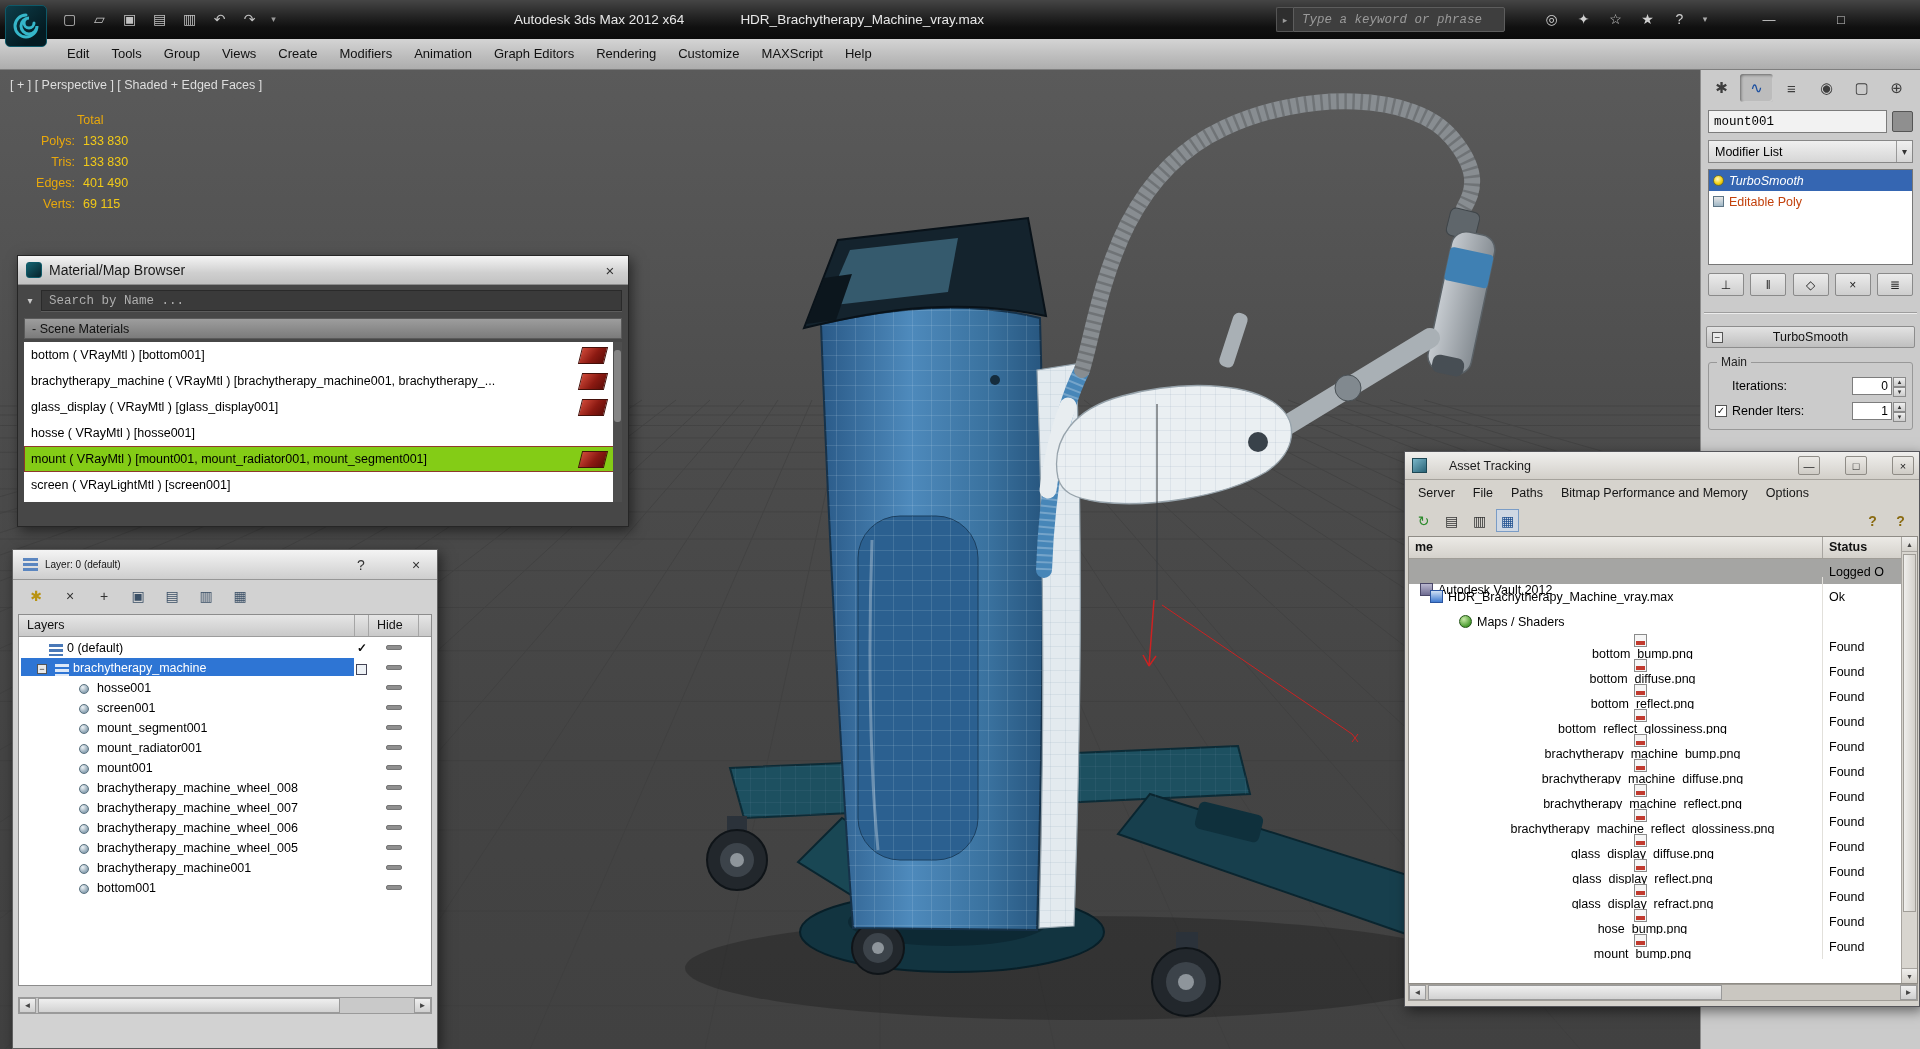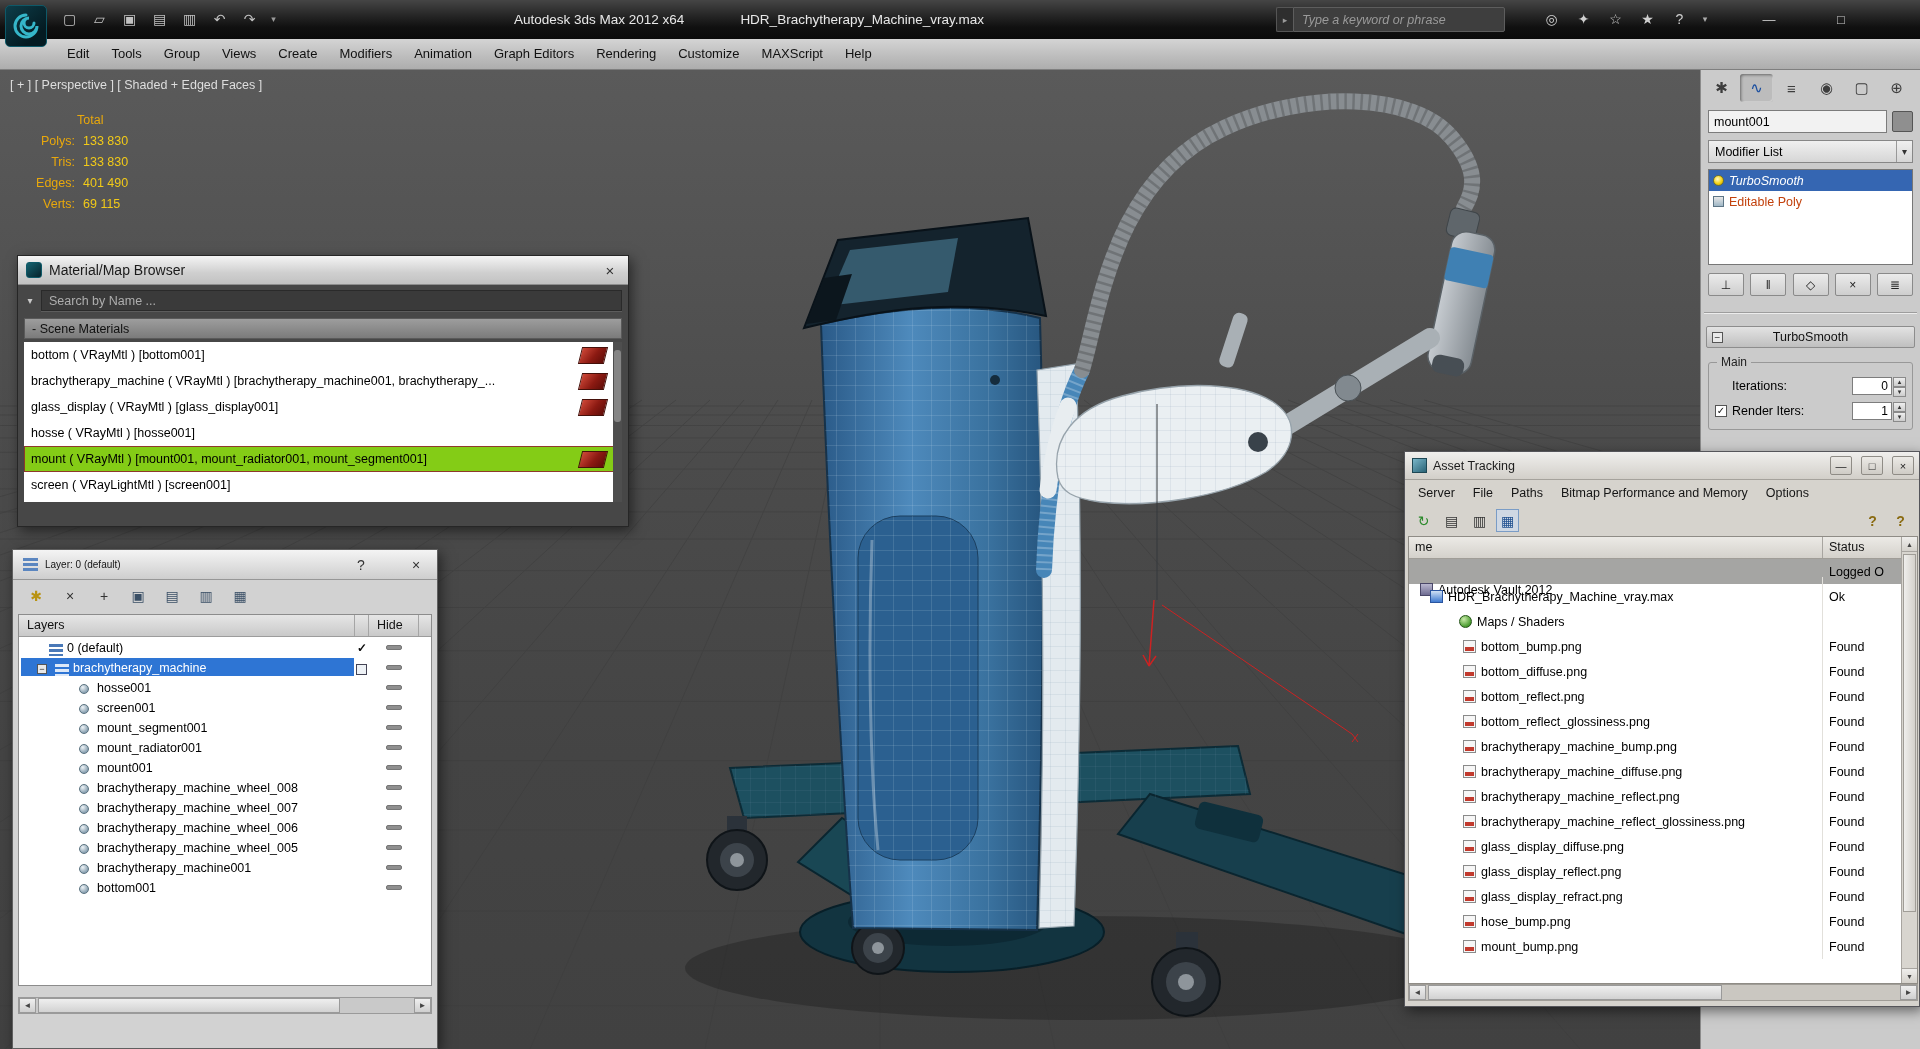--- a/index.html
+++ b/index.html
@@ -1,18 +1,18 @@
 <!DOCTYPE html>
 <html><head>
 <meta charset="utf-8">
 <style>
 *{margin:0;padding:0;box-sizing:border-box;}
 html,body{width:1920px;height:1049px;overflow:hidden;background:#4c4c4c;
   font-family:"Liberation Sans",sans-serif;}
-input{font-family:Liberation Sans, sans-serif;}
+input{font-family:Liberation Mono, monospace;}
 
 
 #titlebar{position:absolute;left:0;top:0;width:1920px;height:39px;
   background:linear-gradient(#454545,#222 45%,#101010 70%,#0a0a0a);}
 #app-logo{position:absolute;left:5px;top:5px;width:42px;height:42px;z-index:60;border-radius:5px;
   background:linear-gradient(140deg,#0d3d49,#041b22 75%);border:1px solid #0e5968;
   display:flex;align-items:center;justify-content:center;}
 .qat{position:absolute;left:58px;top:7px;display:flex;gap:7px;align-items:center;}
 .qat span{width:23px;height:24px;display:flex;align-items:center;justify-content:center;color:#c2c2c2;font-size:14px;}
 .qat .arrow{width:11px;font-size:9px;color:#9a9a9a;}
@@ -146,44 +146,44 @@
 .dash{width:16px;height:5px;background:#8f8f8f;border:1px solid #767676;border-radius:2px;}
 .lw-hscroll{position:absolute;left:5px;bottom:34px;width:414px;height:17px;background:#c9c9c9;border:1px solid #9a9a9a;display:flex;}
 .sc-btn{width:17px;background:linear-gradient(#efefef,#cfcfcf);border:1px solid #9a9a9a;font-size:8px;color:#444;
   display:flex;align-items:center;justify-content:center;flex:none;}
 .sc-track{flex:1;position:relative;}
 .sc-thumb{position:absolute;top:0;bottom:0;background:linear-gradient(#efefef,#d2d2d2);border:1px solid #9a9a9a;}
 
 
 #asset-win{left:1404px;top:451px;width:516px;height:556px;background:#d6d3cd;border:1px solid #55555a;z-index:30;}
 .aw-title{height:28px;background:linear-gradient(#f0efed,#d2cfc9);border-bottom:1px solid #a5a29c;
-  display:flex;align-items:center;padding:0 5px 0 7px;gap:6px;}
+  display:flex;align-items:center;padding:0 5px 0 7px;gap:22px;}
 .aw-icon{width:15px;height:15px;background:linear-gradient(140deg,#79b6c9,#2a6376);border:1px solid #1d4754;flex:none;}
 .aw-title-text{flex:1;font-size:12.5px;color:#1c1c1c;}
 .aw-btn{width:22px;height:19px;background:linear-gradient(#eceae6,#cfccc6);border:1px solid #8f8c86;border-radius:2px;
   display:flex;align-items:center;justify-content:center;font-size:11px;color:#222;margin-left:3px;}
 .aw-menu{height:26px;display:flex;align-items:center;padding:0 4px;font-size:12.5px;color:#151515;}
 .aw-menu span{padding:0 9px;}
 .aw-toolbar{height:29px;display:flex;align-items:center;gap:5px;padding:0 7px;}
 .aw-tool{width:23px;height:23px;display:flex;align-items:center;justify-content:center;font-size:14px;color:#333;}
 .aw-tool.green{color:#2c8a2c;}
 .aw-tool.grid-act{box-shadow:inset 0 0 0 1px #7a9cc6;background:#cfd8e4;color:#1f4f8f;}
 .aw-tool.hlp{color:#8a6a10;font-weight:bold;}
 .aw-sp{flex:1;}
 .aw-table{position:absolute;left:3px;top:84px;width:510px;height:448px;background:#fff;border:1px solid #8f8c86;}
 .at-header{height:22px;display:flex;background:linear-gradient(#eceae6,#d4d1cb);border-bottom:1px solid #a09d97;
-  font-size:12.5px;color:#111;padding-right:16px;}
+  font-size:12.5px;color:#111;padding-right:16px;font-weight:bold;}
 .at-h-name{flex:1;padding:3px 0 0 6px;border-right:1px solid #a8a5a0;}
 .at-h-status{width:78px;padding:3px 0 0 6px;}
 .at-rows{position:absolute;left:0;top:22px;right:16px;bottom:0;overflow:hidden;}
 .at-row{height:25px;display:flex;align-items:center;font-size:12.5px;color:#000;}
 .at-row .nm{flex:1;display:flex;align-items:center;overflow:hidden;white-space:nowrap;border-right:1px solid #e2e0db;height:100%;}
 .at-row .st{width:78px;flex:none;padding-left:6px;white-space:nowrap;overflow:hidden;}
 .at-row.vault{background:#a5a5a3;}
-.i0 .nm{padding-left:11px;margin-top:36px;} .i1 .nm{padding-left:21px;} .i2 .nm{padding-left:50px;} .i3 .nm{padding-left:54px;}
+.i0 .nm{padding-left:11px;margin-top:36px;} .i1 .nm{padding-left:21px;} .i2 .nm{padding-left:50px;} .i3 .nm{padding-left:54px;flex-direction:column;}
 .fic{width:13px;height:13px;margin-right:5px;flex:none;}
 .fic.vault{background:linear-gradient(#b9b7cf,#6f6c92);border:1px solid #4a4768;}
 .fic.max{background:linear-gradient(#cfe0f4,#3f7ad0);border:1px solid #2a55a0;}
 .fic.maps{border-radius:50%;background:radial-gradient(circle at 35% 30%,#c8eaa8,#4a9c30 70%,#2d6b1c);border:1px solid #245518;}
 .fic.png{background:#f6f6f6;border:1px solid #8a8a8a;position:relative;}
 .fic.png::after{content:"";position:absolute;left:1px;right:1px;bottom:1px;height:4px;background:#c23a2e;}
 .at-vscroll{position:absolute;right:0;top:0;bottom:0;width:16px;background:#d8d5cf;border-left:1px solid #a8a5a0;
   display:flex;flex-direction:column;}
 .at-vscroll .vs-btn{height:15px;font-size:7px;color:#444;display:flex;align-items:center;justify-content:center;
   background:linear-gradient(#efeeec,#d4d1cb);border-bottom:1px solid #a8a5a0;}

